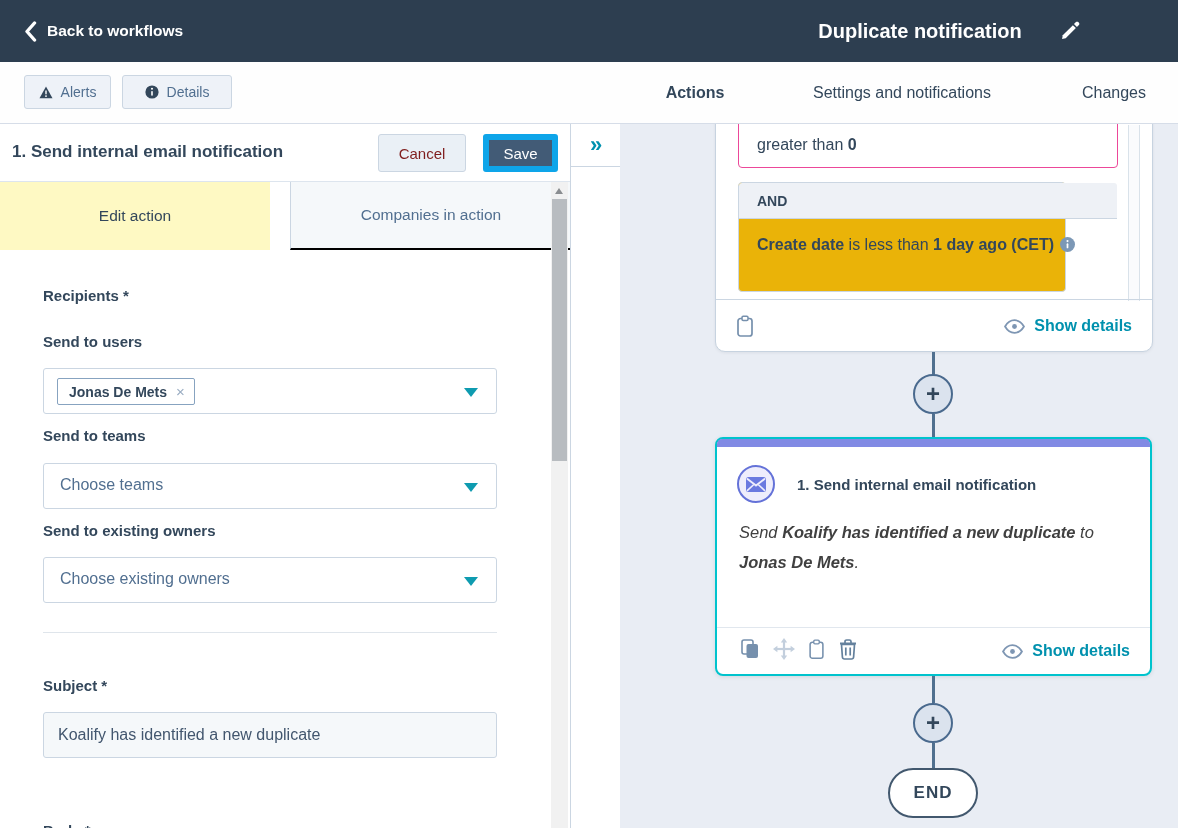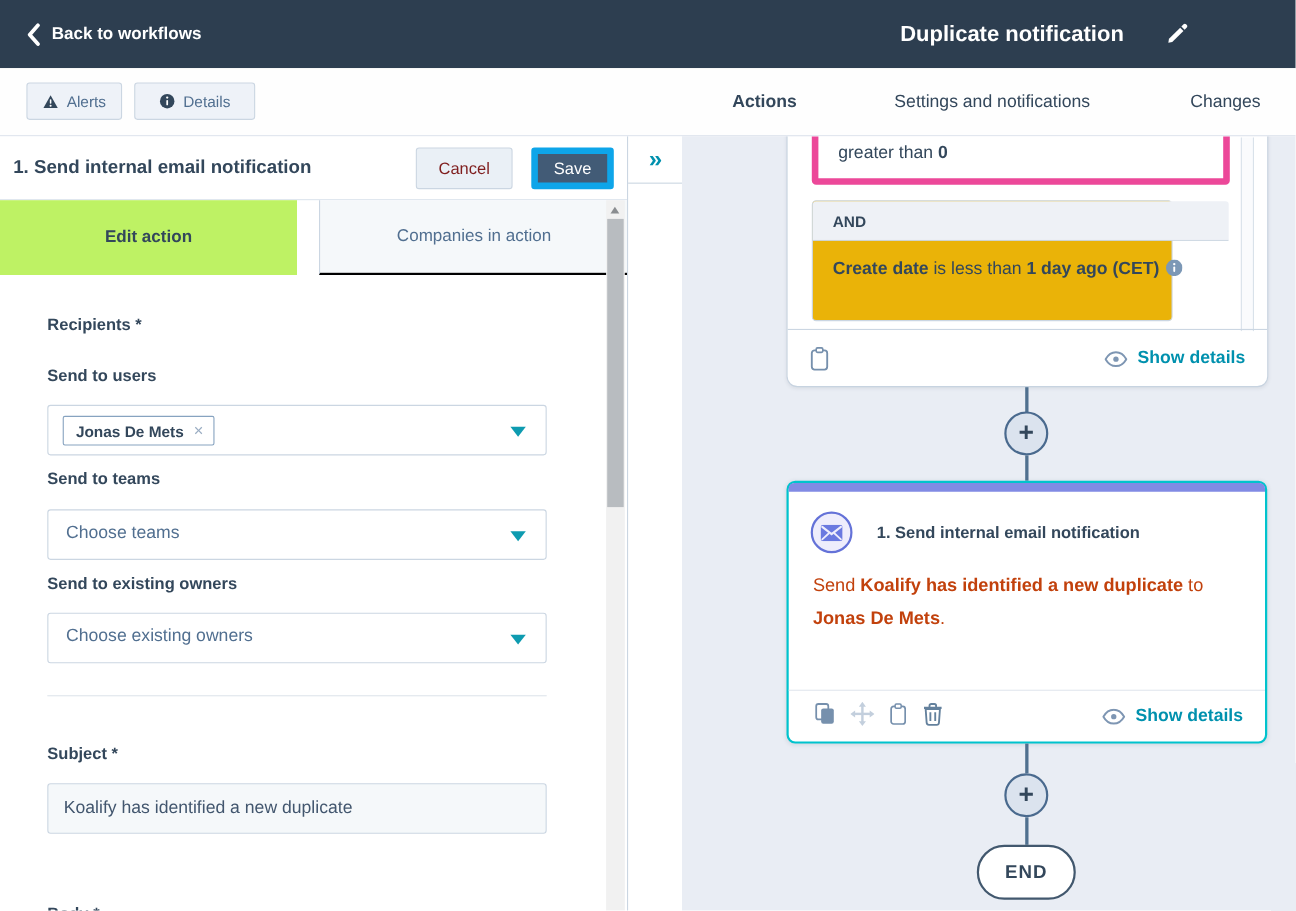--- a/index.html
+++ b/index.html
@@ -25,21 +25,21 @@
   .tab-underline { position:absolute; left:628px; top:116px; width:134px; height:7px; background:#33475b; border-radius:4px; }
 
   
   .panel { position:absolute; left:0; top:124px; width:570px; height:704px; background:#fff; }
   .panel-head { position:absolute; left:0; top:0; width:570px; height:58px; border-bottom:1px solid #dde5ee; }
   .panel-title { position:absolute; left:12px; top:18px; font-size:17px; font-weight:bold; color:#33475b; }
   .btn-cancel { position:absolute; left:378px; top:10px; width:88px; height:38px; background:#eaf0f6; border:1px solid #cbd6e2; border-radius:3px; color:#7f1d1d; font-size:15px; display:flex; align-items:center; justify-content:center; cursor:pointer; }
   .btn-save { position:absolute; left:483px; top:10px; width:75px; height:38px; background:#425b76; border:6px solid #0ea5e9; border-radius:3px; color:#fff; font-size:15px; display:flex; align-items:center; justify-content:center; cursor:pointer; }
   .panel-tabs { position:absolute; left:0; top:58px; width:551px; height:68px; }
   .ptab { position:absolute; top:0; height:68px; display:flex; align-items:center; justify-content:center; font-size:15.5px; cursor:pointer; }
-  .ptab.active { left:0; width:270px; background:#bef264; font-weight:bold; color:#33475b; }
+  .ptab.active { left:0; width:270px; background:#fef9c3; font-weight:normal; color:#33475b; }
   .ptab.inactive { left:270px; width:281px; background:#f5f8fa; color:#516f90; border-left:1px solid #cbd6e2; border-bottom:2px solid #000000;margin-left:20px; }
   .form-label { position:absolute; left:43px; font-size:15px; font-weight:600; color:#33475b; }
   .field { position:absolute; left:43px; width:454px; height:46px; background:#fff; border:1px solid #cbd6e2; border-radius:3px; cursor:pointer; }
   .field .ph { position:absolute; left:16px; top:12px; font-size:16px; color:#516f90; }
   .caret { position:absolute; right:18px; top:19px; width:0; height:0; border-left:7px solid transparent; border-right:7px solid transparent; border-top:9px solid #0e9bb0; }
   .chip { position:absolute; left:13px; top:9px; height:27px; display:flex; align-items:center; gap:9px; padding:0 9px 0 11px; border:1px solid #87a3c0; border-radius:2px; background:#fff; }
   .chip-label { font-size:14px; font-weight:bold; color:#33475b; }
   .chip-x { font-size:15px; color:#99acc2; cursor:pointer; line-height:1; }
   .divider { position:absolute; left:43px; width:454px; height:0; border-top:1px solid #dfe5eb; }
   .subject-input { position:absolute; left:43px; width:454px; height:46px; background:#f5f8fa; border:1px solid #cbd6e2; border-radius:3px; padding:0 14px; font-size:16px; color:#42566e; font-family:"Liberation Sans", sans-serif; }
@@ -49,39 +49,39 @@
   .pscroll .arrow { position:absolute; left:4px; top:6px; width:0; height:0; border-left:4.5px solid transparent; border-right:4.5px solid transparent; border-bottom:6px solid #8a8d90; }
   .pscroll .thumb { position:absolute; left:1px; top:17px; width:15px; height:262px; background:#b8bcc0; }
 
   
   .collapse-strip { position:absolute; left:570px; top:124px; width:50px; height:704px; background:#fff; border-left:1px solid #cbd6e2; }
   .collapse-btn { position:absolute; left:0; top:0; width:50px; height:43px; border-bottom:1px solid #cbd6e2; display:flex; align-items:center; justify-content:center; color:#0091ae; font-size:22px; font-weight:bold; cursor:pointer; }
 
   
   .canvas { position:absolute; left:620px; top:124px; width:558px; height:704px; background:#e9edf4; overflow:hidden; }
   .cond-card { position:absolute; left:95px; top:-46px; width:438px; height:274px; background:#fff; border:1px solid #c7d3e0; border-radius:10px; box-shadow:0 1px 3px rgba(45,62,80,.08); }
-  .cond-box1 { position:absolute; left:22px; top:6px; width:380px; height:83px; border:6px solid #ec4899; border-radius:4px; background:#fff; }
+  .cond-box1 { position:absolute; left:22px; top:6px; width:380px; height:83px; border:1px solid #ec4899; border-radius:4px; background:#fff; }
   .cond-box1 .txt { position:absolute; left:18px; bottom:13px; font-size:16px; color:#33475b; }
   .cond-box2 { position:absolute; left:22px; top:103px; width:328px; height:110px; border:1px solid #cbd6e2; border-radius:4px; background:#eab308; }
   .and-head { position:absolute; left:0; top:0; width:378px; height:36px; background:#eef1f6; border-bottom:1px solid #cbd6e2; border-radius:3px 3px 0 0; display:flex; align-items:center; padding-left:18px; font-size:14px; font-weight:bold; color:#33475b; }
   .cond-body { position:absolute; left:18px; top:48px; width:344px; font-size:16px; line-height:27px; color:#33475b; }
   .cond-scroll { position:absolute; left:412px; top:46px; width:12px; height:176px; background:#fafbfd; border-left:1px solid #d9e2ea; border-right:1px solid #d9e2ea; }
   .card-footer { position:absolute; left:0; bottom:0; width:100%; height:52px; border-top:1px solid #cbd6e2; }
   .show-details { position:absolute; right:20px; top:0; height:52px; display:flex; align-items:center; gap:9px; cursor:pointer; }
   .show-details span { font-size:16px; font-weight:bold; color:#0091ae; }
   .foot-icon { position:absolute; top:15px; cursor:pointer; }
 
   .connector { position:absolute; width:3px; background:#50708f; left:311.5px; }
   .plus-circle { position:absolute; left:293px; width:40px; height:40px; border-radius:50%; background:#dbe3ee; border:2px solid #4a6a8e; display:flex; align-items:center; justify-content:center; font-size:24px; font-weight:600; color:#33475b; cursor:pointer; line-height:1; }
 
   .action-card { position:absolute; left:95px; top:313px; width:437px; height:239px; background:#fff; border:2px solid #00c3cd; border-radius:8px; box-shadow:0 1px 4px rgba(45,62,80,.12); }
   .action-strip { position:absolute; left:0; top:0; width:100%; height:8px; background:#818ae4; border-radius:5px 5px 0 0; }
   .env-badge { position:absolute; left:20px; top:26px; width:38px; height:38px; border-radius:50%; background:#eeedfc; border:2.5px solid #6472d8; display:flex; align-items:center; justify-content:center; }
   .action-title { position:absolute; left:80px; top:37px; font-size:15px; font-weight:bold; color:#33475b; }
-  .action-body { position:absolute; left:22px; top:78px; width:394px; font-size:16.5px; line-height:30px; color:#c2410c; }
+  .action-body { position:absolute; left:22px; top:78px; width:394px; font-size:16.5px; line-height:30px; color:#404040;font-style:italic; }
   .action-divider { position:absolute; left:0; top:188px; width:100%; border-top:1px solid #e1e7ee; }
   .end-pill { position:absolute; left:268px; top:644px; width:90px; height:50px; background:#fff; border:2px solid #42586e; border-radius:25px; display:flex; align-items:center; justify-content:center; font-size:17px; font-weight:bold; letter-spacing:1px; color:#33475b; cursor:pointer; }
 
   .b { font-weight:bold; }
   .inline-info { display:inline-block; vertical-align:-2px; margin-left:6px; }
 </style>
 </head>
 <body>
 
 <div class="app">

